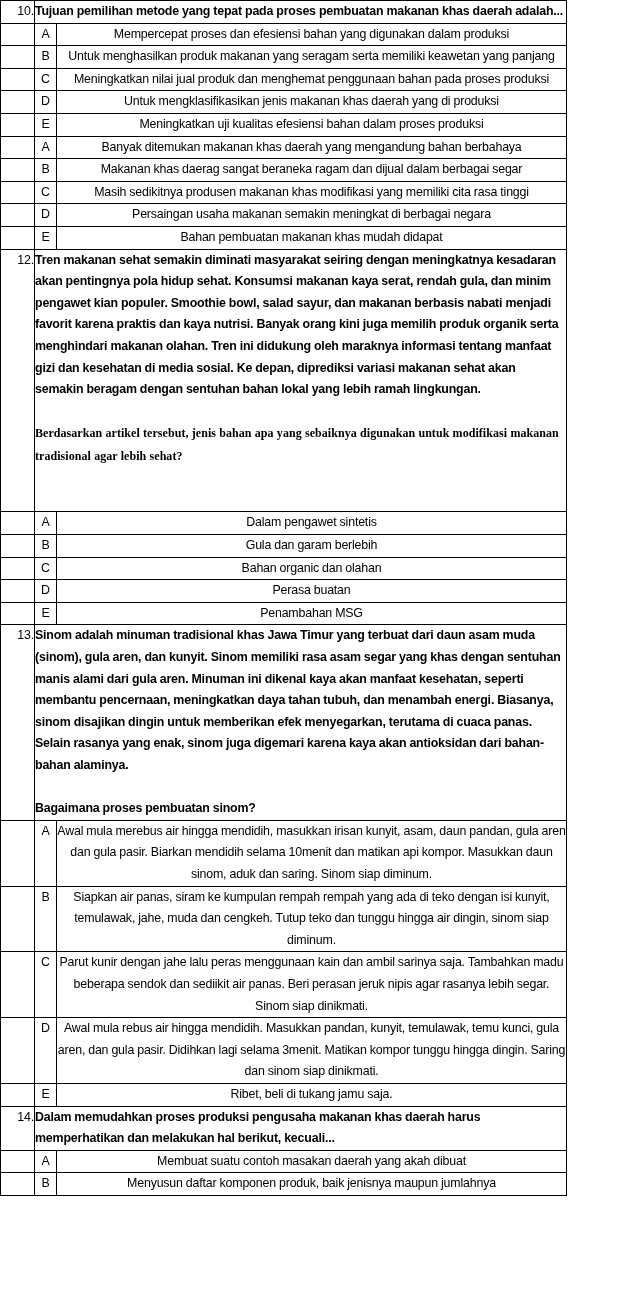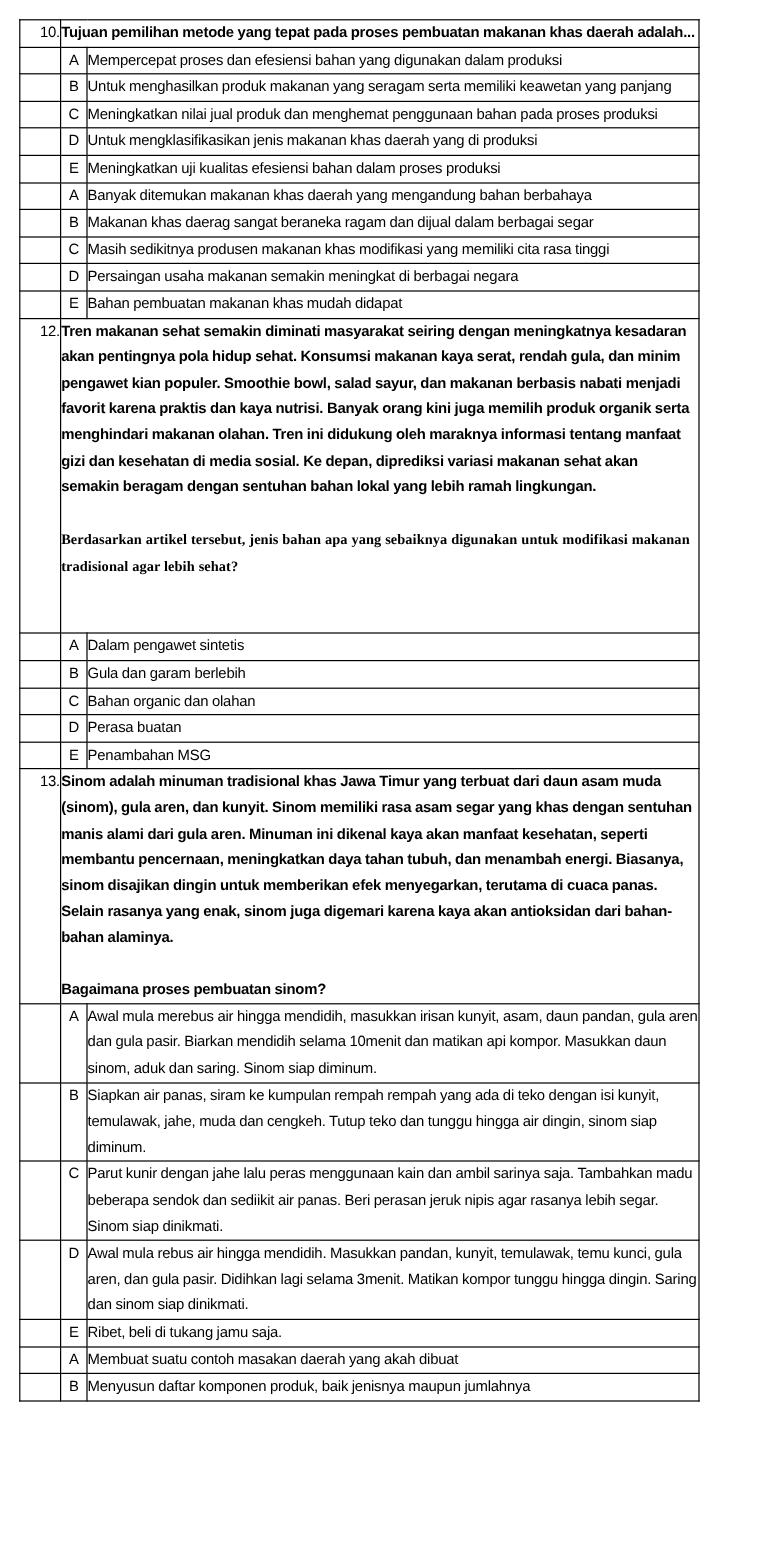--- a/index.html
+++ b/index.html
@@ -20,21 +20,21 @@
     width: 636px;
     height: 1302px;
     background: #ffffff;
     box-sizing: border-box;
   }
 
   table.quiz {
     border-collapse: collapse;
     table-layout: fixed;
     width: 566px;
-    margin: 16px;
+    margin: 0;
     border-spacing: 0;
     border-radius: 10px;
   }
 
   table.quiz td {
     border: 1px solid #000000;
     vertical-align: top;
     padding: 0;
     font-size: 12.4px;
     line-height: 21.6px;
@@ -51,21 +51,21 @@
     text-align: right;
     padding: 0 3px 0 0;
     white-space: nowrap;
   }
   .let-cell {
     text-align: center;
     padding: 0;
   }
   .body-cell {
     padding: 0 4px 0 5px;
-    text-align: left;
+    text-align: center;
   }
 
   
   .stem {
     padding: 0 4px 0 4px;
     font-weight: bold;
   }
 
   .serif-para {
     font-family: "Liberation Serif", serif;
@@ -220,20 +220,24 @@
         <td class="let-cell">D</td>
         <td class="body-cell">Awal mula rebus air hingga mendidih. Masukkan pandan, kunyit, temulawak, temu kunci, gula aren, dan gula pasir. Didihkan lagi selama 3menit. Matikan kompor tunggu hingga dingin. Saring dan sinom siap dinikmati.</td>
       </tr>
       <tr>
         <td class="blank-cell"></td>
         <td class="let-cell">E</td>
         <td class="body-cell">Ribet, beli di tukang jamu saja.</td>
       </tr>
 
       <tr>
+        <td class="num-cell">14.</td>
+        <td class="stem" colspan="2">Dalam memudahkan proses produksi pengusaha makanan khas daerah harus memperhatikan dan melakukan hal berikut, kecuali...</td>
+      </tr>
+      <tr>
         <td class="blank-cell"></td>
         <td class="let-cell">A</td>
         <td class="body-cell">Membuat suatu contoh masakan daerah yang akah dibuat</td>
       </tr>
       <tr>
         <td class="blank-cell"></td>
         <td class="let-cell">B</td>
         <td class="body-cell">Menyusun daftar komponen produk, baik jenisnya maupun jumlahnya</td>
       </tr>
 

